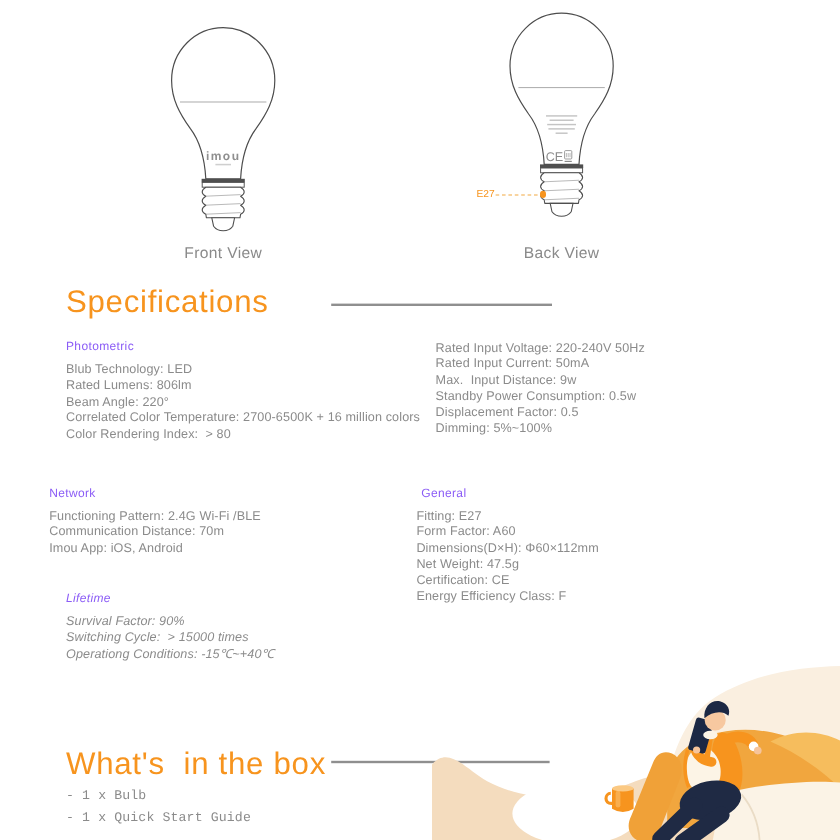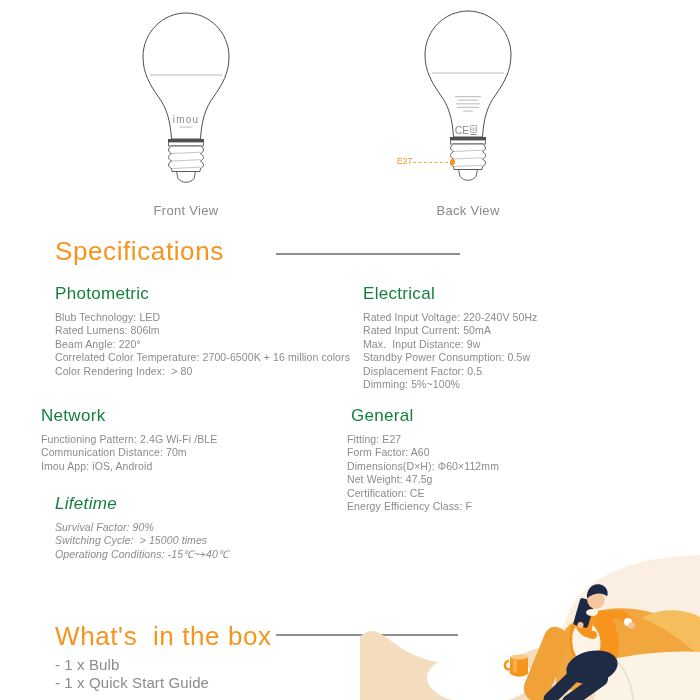--- a/index.html
+++ b/index.html
@@ -12,42 +12,42 @@
     position:absolute;width:100px;text-align:center;
     font-size:13px;color:#8a8a8a;letter-spacing:.3px;
   }
   .big-title{
     position:absolute;margin:0;font-weight:400;font-size:26px;letter-spacing:.6px;
     color:#F7941E;white-space:pre;
   }
   .rule{position:absolute;height:1.5px;background:#8f8f8f;}
   .spec-section{position:absolute;width:300px;}
   .spec-section h3{
-    margin:0 0 7px 0;font-weight:400;font-size:17px;letter-spacing:.3px;color:#15803d;
+    margin:0 0 7px 0;font-weight:400;font-size:10px;letter-spacing:.3px;color:#8b5cf6;
   }
   .spec-section.indent-head h3{margin-left:4px;}
   .spec-line{
     font-size:10.5px;line-height:13.4px;color:#8b8b8b;letter-spacing:.1px;white-space:pre;
   }
   .box-items{position:absolute;}
   .box-line{
-    font-size:15px;line-height:17.5px;color:#8b8b8b;letter-spacing:.1px;white-space:pre;
+    font-size:11px;line-height:17.5px;color:#8b8b8b;letter-spacing:.1px;white-space:pre;font-family:Liberation Mono, monospace;
   }
   .e27-label{position:absolute;font-size:8.5px;color:#F7941E;}
   .e27-line{position:absolute;width:35px;height:0;border-top:1px dashed #F2A943;}
   .e27-dot{position:absolute;width:5.5px;height:5.5px;border-radius:50%;background:#F7941E;}
   .illustration{position:absolute;left:360px;top:555px;width:340px;height:145px;}
   svg text{font-family:"Liberation Sans", sans-serif;}
 </style>
 </head>
 <body>
 
 <div class="stage">
 
-  <div class="bulb-fig" style="left:138px;top:12px;">
+  <div class="bulb-fig" style="left:138px;top:22px;font-weight:bold;">
     <svg width="96" height="180" viewBox="0 0 96 180">
       <path d="M48,1 C25,1 5,20 5,45 C5,61 12,73 20.5,85 C28.5,95.5 32.5,109 33.5,127 L62.5,127 C63.5,109 67.5,95.5 75.5,85 C84,73 91,61 91,45 C91,20 71,1 48,1 Z" fill="#ffffff" stroke="#4d4d4d" stroke-width="1"></path>
       <path d="M12,63 L84,63" stroke="#9a9a9a" stroke-width="0.7"></path>
       <rect x="30" y="127" width="36" height="3" fill="#4f4f4f"></rect>
       <rect x="30.5" y="130" width="35" height="4" fill="#ffffff" stroke="#4f4f4f" stroke-width="0.8"></rect>
       <path d="M33.5,134 C29.5,136.5 29.5,139.5 33.5,141.5 C29.5,144 29.5,147 33.5,149 C29.5,151.5 29.5,154.5 33.5,156.5 L34,159.5 L62,159.5 L62.5,156.5 C66.5,154.5 66.5,151.5 62.5,149 C66.5,147 66.5,144 62.5,141.5 C66.5,139.5 66.5,136.5 62.5,134 Z" fill="#ffffff" stroke="#4f4f4f" stroke-width="0.9" stroke-linejoin="round"></path>
       <path d="M33.5,141.5 L62.5,140.2 M33.5,149 L62.5,147.7 M33.5,156.5 L62.5,155.2" stroke="#8a8a8a" stroke-width="0.5"></path>
       <path d="M38.5,159.5 L40,166.5 C43.5,171.5 52.5,171.5 56,166.5 L57.5,159.5 Z" fill="#ffffff" stroke="#4f4f4f" stroke-width="0.9"></path>
       <text x="48" y="111" font-size="10" letter-spacing="1.2" fill="#8f8f8f" text-anchor="middle">imou</text>
       <rect x="41.5" y="114.5" width="13" height="1.3" fill="#cfcfcf"></rect>
@@ -93,21 +93,20 @@
     <div>
         <div class="spec-line">Blub Technology: LED</div>
         <div class="spec-line">Rated Lumens: 806lm</div>
         <div class="spec-line">Beam Angle: 220°</div>
         <div class="spec-line">Correlated Color Temperature: 2700-6500K + 16 million colors</div>
         <div class="spec-line">Color Rendering Index:  &gt; 80</div>
       </div>
   </div>
 
   <div class="spec-section" style="left:363px;top:284px;">
-    <h3>Electrical</h3>
     <div>
         <div class="spec-line">Rated Input Voltage: 220-240V 50Hz</div>
         <div class="spec-line">Rated Input Current: 50mA</div>
         <div class="spec-line">Max.  Input Distance: 9w</div>
         <div class="spec-line">Standby Power Consumption: 0.5w</div>
         <div class="spec-line">Displacement Factor: 0.5</div>
         <div class="spec-line">Dimming: 5%~100%</div>
       </div>
   </div>
 

